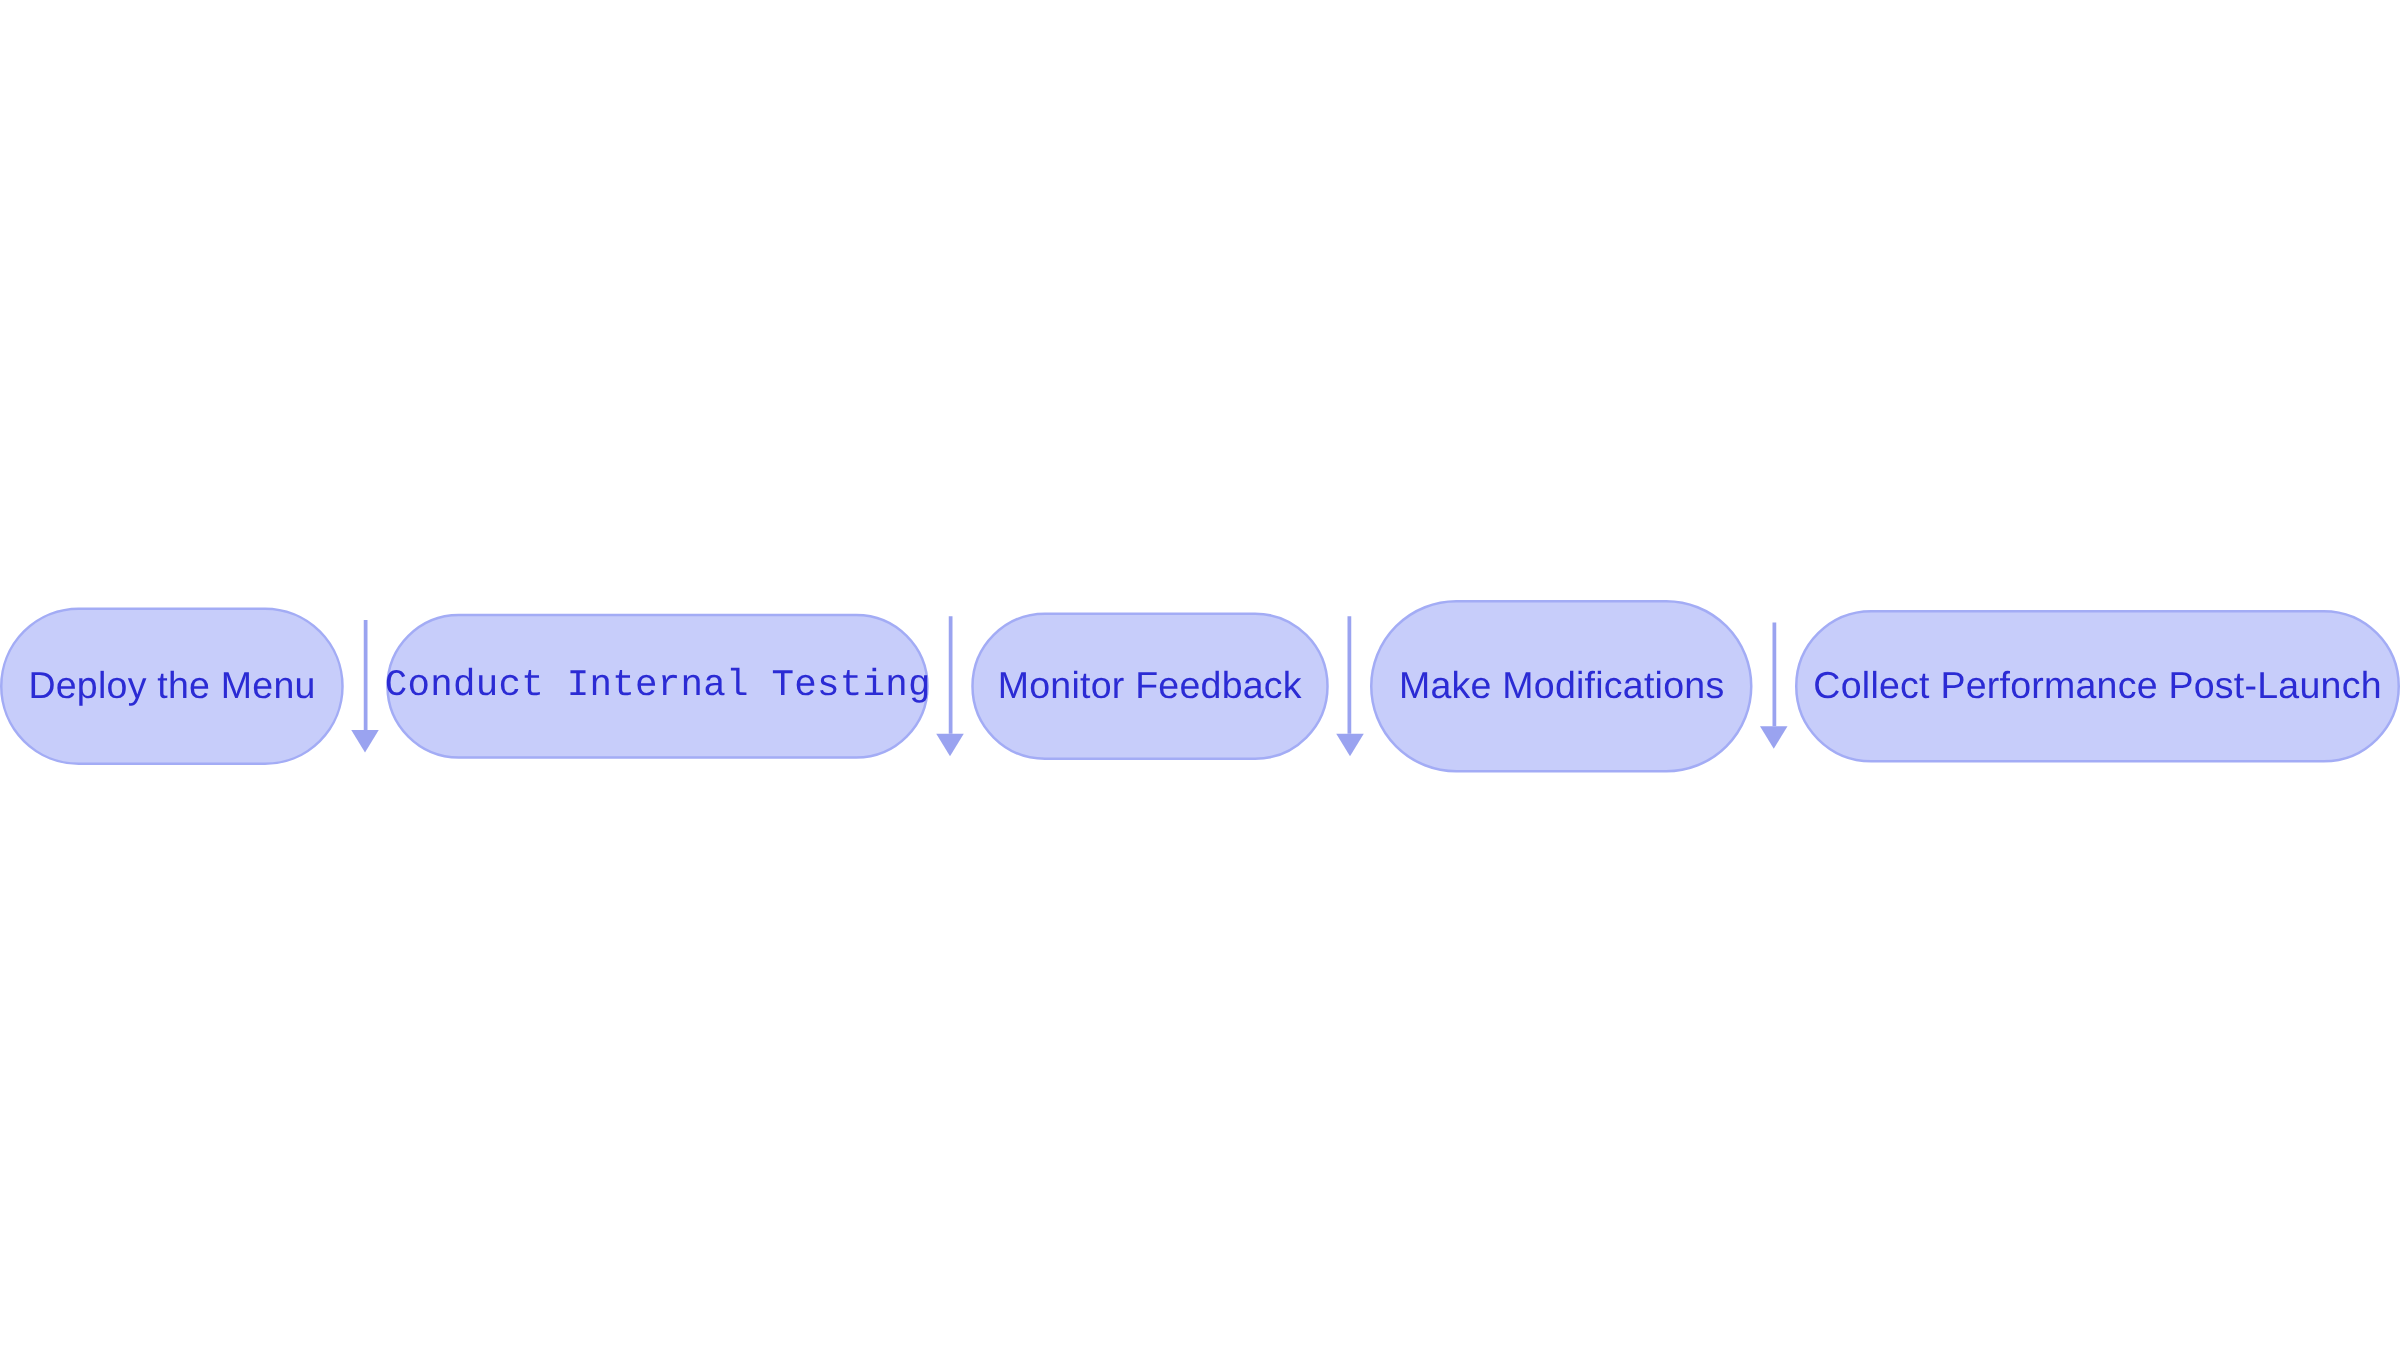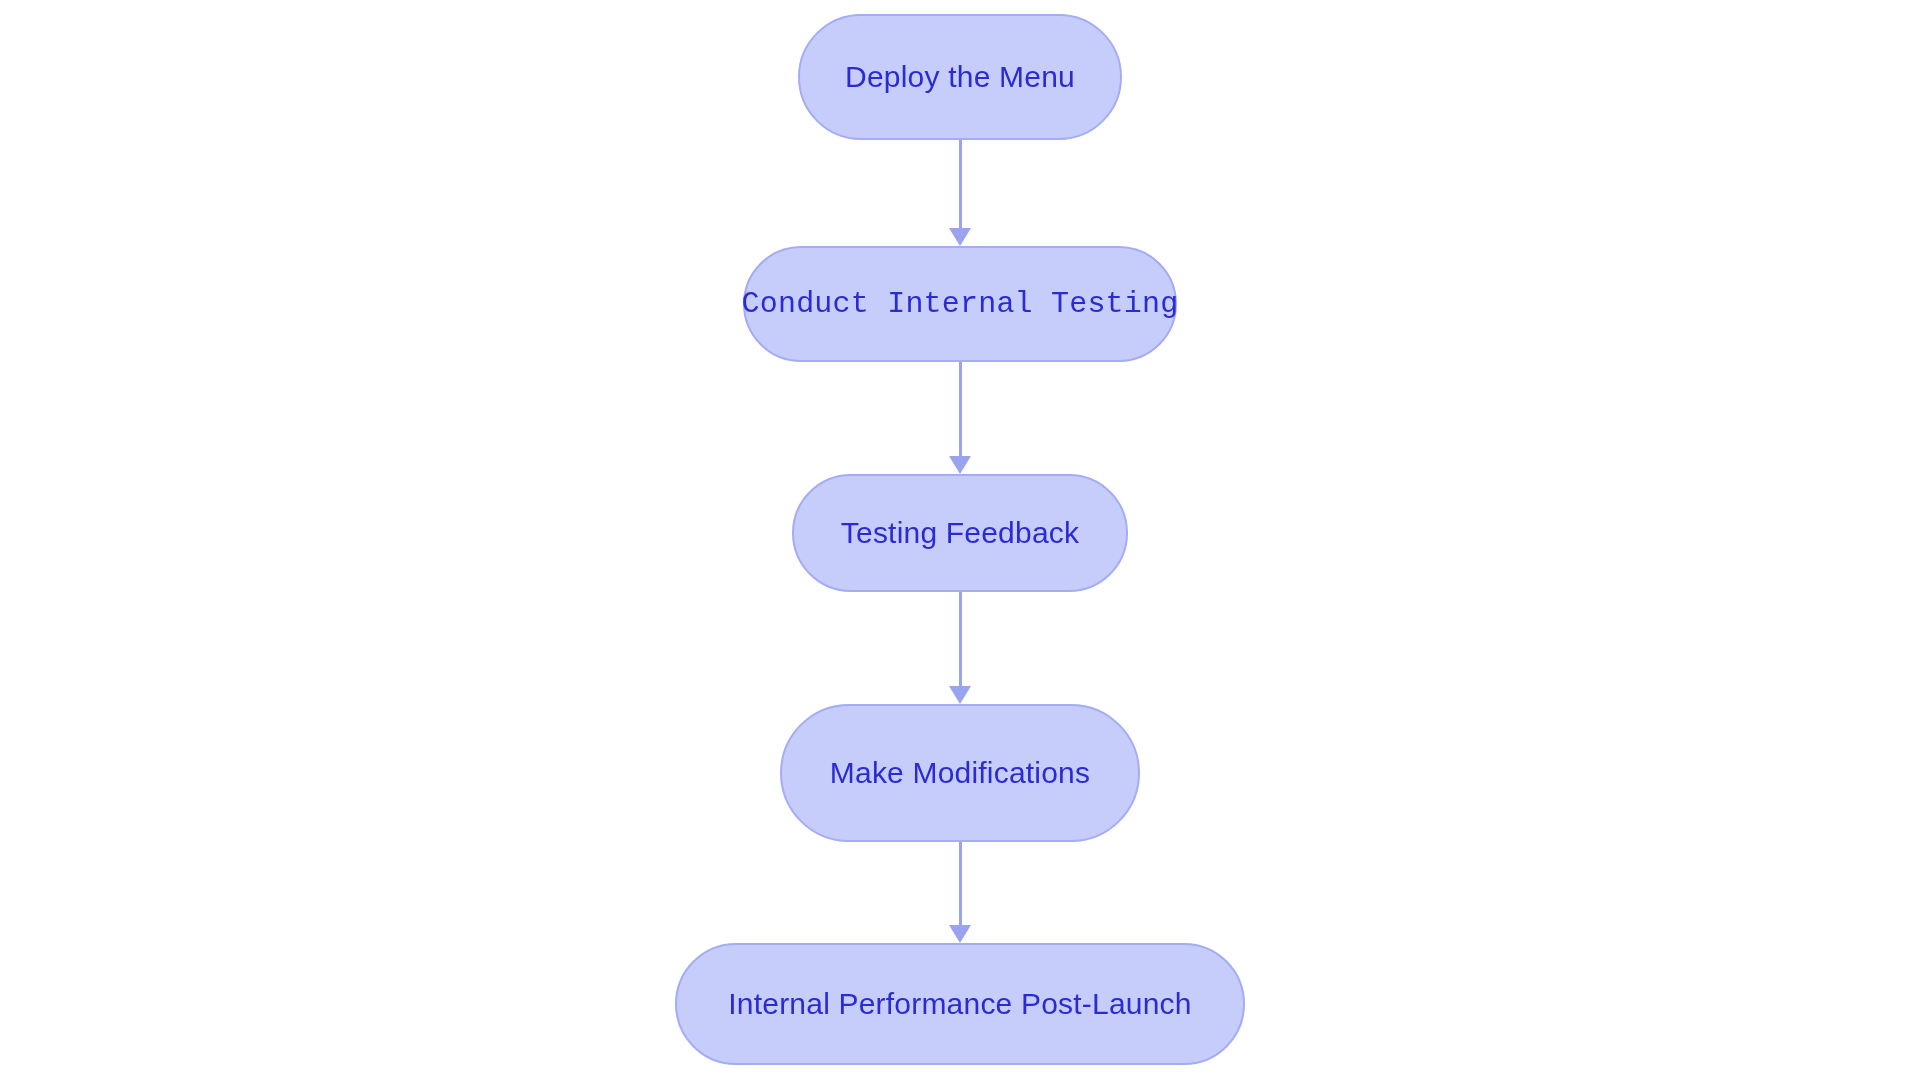--- a/index.html
+++ b/index.html
@@ -21,21 +21,20 @@
     background: #ffffff;
   }
 
   .flow-column {
     position: absolute;
     left: 0;
     top: 0;
     width: 1920px;
     height: 1083px;
     display: flex;
-    flex-direction: column;
     align-items: center;
     justify-content: flex-start;
     padding-top: 14px;
     box-sizing: border-box;
   }
 
   .node {
     box-sizing: border-box;
     background: #c7cdfa;
     border: 2px solid #a3acf5;
@@ -109,35 +108,35 @@
     <div class="node node-1">
       <span class="node-label">Conduct Internal Testing</span>
     </div>
 
     <div class="connector connector-1">
       <div class="connector-line"></div>
       <div class="connector-arrowhead"></div>
     </div>
 
     <div class="node node-2">
-      <span class="node-label">Testing Feedback</span>
+      <span class="node-label">Monitor Feedback</span>
     </div>
 
     <div class="connector connector-2">
       <div class="connector-line"></div>
       <div class="connector-arrowhead"></div>
     </div>
 
     <div class="node node-3">
       <span class="node-label">Make Modifications</span>
     </div>
 
     <div class="connector connector-3">
       <div class="connector-line"></div>
       <div class="connector-arrowhead"></div>
     </div>
 
     <div class="node node-4">
-      <span class="node-label">Internal Performance Post-Launch</span>
+      <span class="node-label">Collect Performance Post-Launch</span>
     </div>
 
   </div>
 </div>
 
 </body></html>

